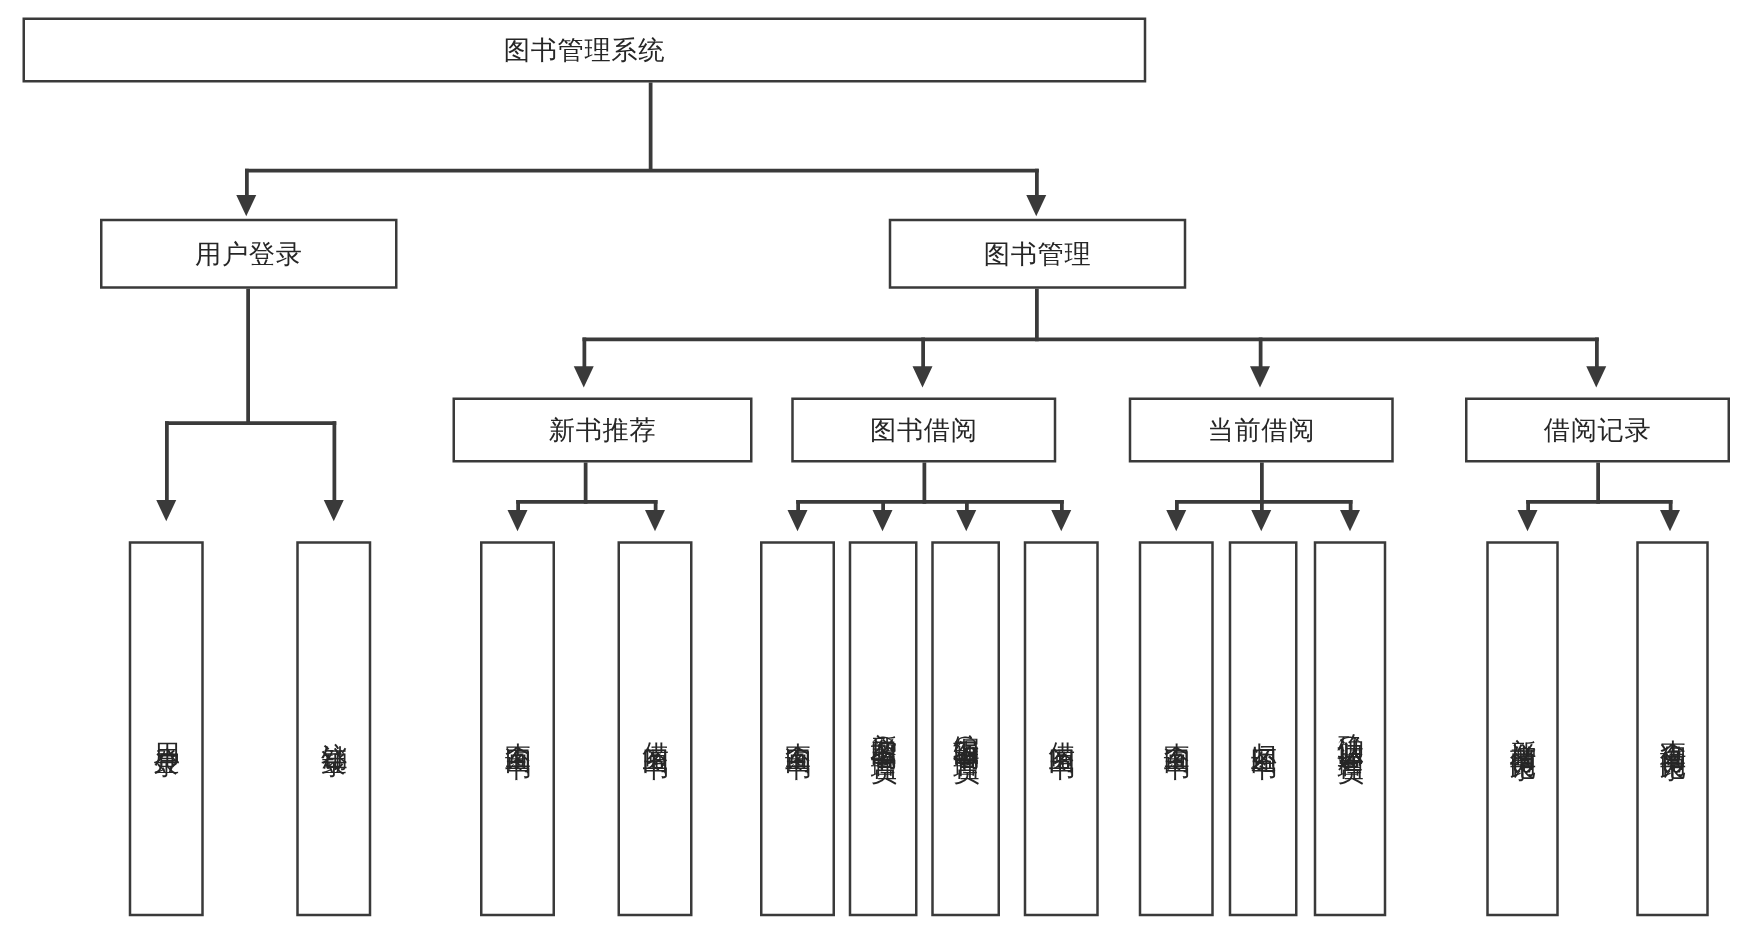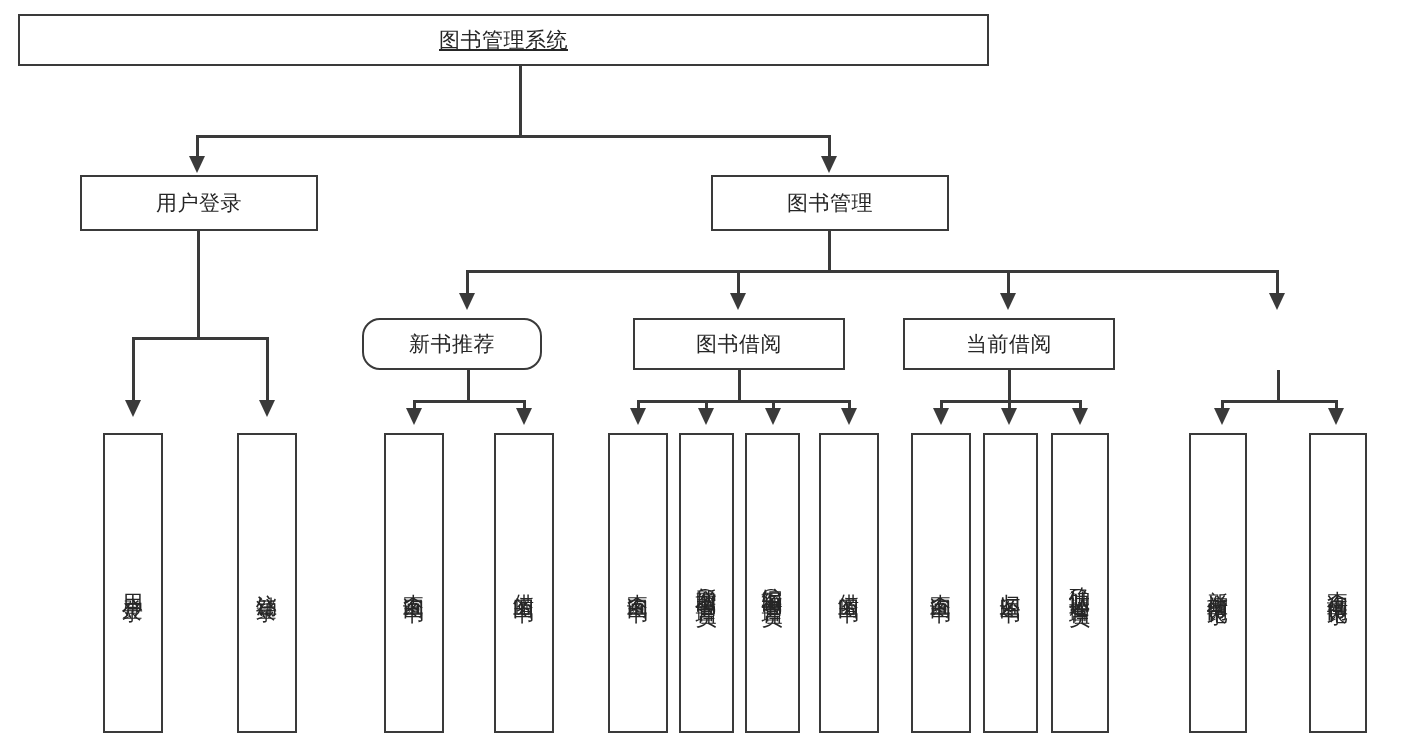--- a/index.html
+++ b/index.html
@@ -76,21 +76,21 @@
     color: #b4b4b4;
     white-space: nowrap;
     letter-spacing: 0px;
   }
 </style>
 </head>
 <body>
 
 <div id="canvas">
 
-  <div class="node h" style="left:18px; top:14px; width:971px; height:52px;text-decoration:underline;">
+  <div class="node h" style="left:18px; top:14px; width:899px; height:52px;">
     <span class="htext">图书管理系统</span>
   </div>
 
   <div class="vline" style="left:519px; top:66px; width:3px; height:71px;"></div>
 
   <div class="hline" style="left:196px; top:135px; width:635px; height:3px;"></div>
 
   <div class="vline" style="left:196px; top:135px; width:3px; height:25px;"></div>
   <div class="arrow" style="left:189px; top:156px;"></div>
   <div class="vline" style="left:828px; top:135px; width:3px; height:25px;"></div>
@@ -118,28 +118,31 @@
 
   <div class="vline" style="left:737px; top:270px; width:3px; height:27px;"></div>
   <div class="arrow" style="left:730px; top:293px;"></div>
 
   <div class="vline" style="left:1007px; top:270px; width:3px; height:27px;"></div>
   <div class="arrow" style="left:1000px; top:293px;"></div>
 
   <div class="vline" style="left:1276px; top:270px; width:3px; height:27px;"></div>
   <div class="arrow" style="left:1269px; top:293px;"></div>
 
-  <div class="node h" style="left:362px; top:318px; width:180px; height:52px;border-radius:18px;">
+  <div class="node h" style="left:362px; top:318px; width:240px; height:52px;">
     <span class="htext">新书推荐</span>
   </div>
   <div class="node h" style="left:903px; top:318px; width:212px; height:52px;">
     <span class="htext">当前借阅</span>
   </div>
   <div class="node h" style="left:633px; top:318px; width:212px; height:52px;">
     <span class="htext">图书借阅</span>
+  </div>
+  <div class="node h" style="left:1172px; top:318px; width:212px; height:52px;">
+    <span class="htext">借阅记录</span>
   </div>
 
   <div class="vline" style="left:467px; top:370px; width:3px; height:33px;"></div>
   <div class="hline" style="left:413px; top:400px; width:113px; height:3px;"></div>
   <div class="vline" style="left:413px; top:400px; width:3px; height:12px;"></div>
   <div class="arrow" style="left:406px; top:408px;"></div>
   <div class="vline" style="left:523px; top:400px; width:3px; height:12px;"></div>
   <div class="arrow" style="left:516px; top:408px;"></div>
 
   <div class="vline" style="left:738px; top:370px; width:3px; height:33px;"></div>

